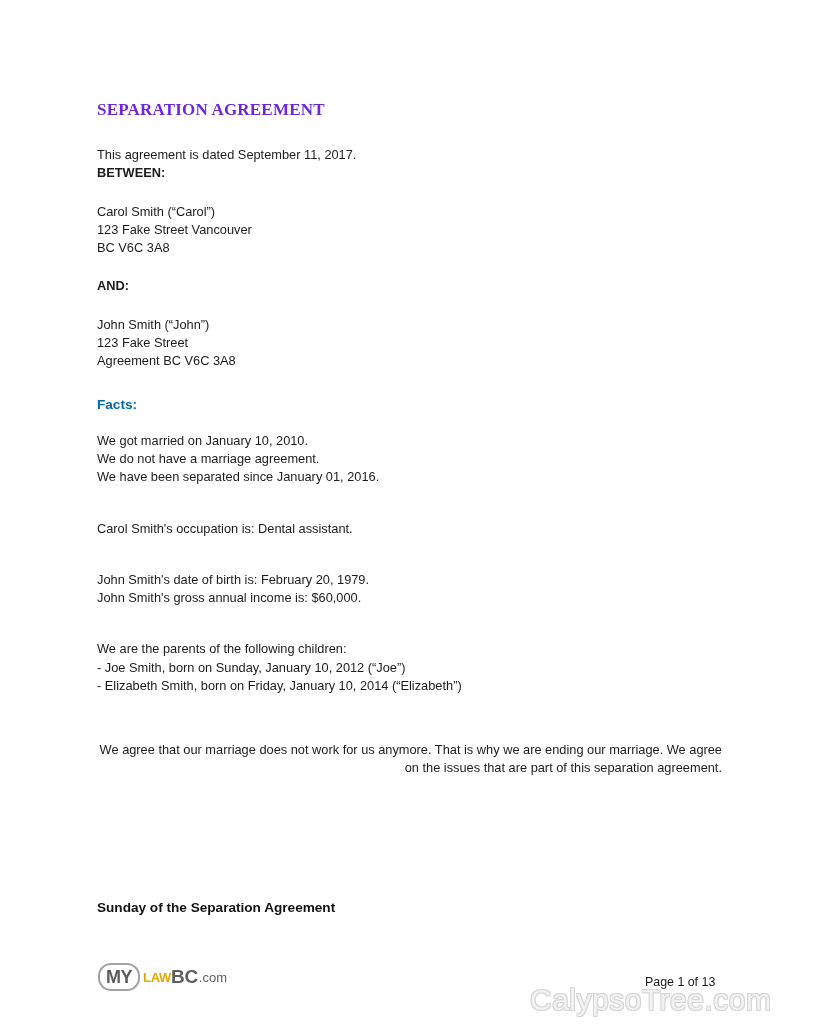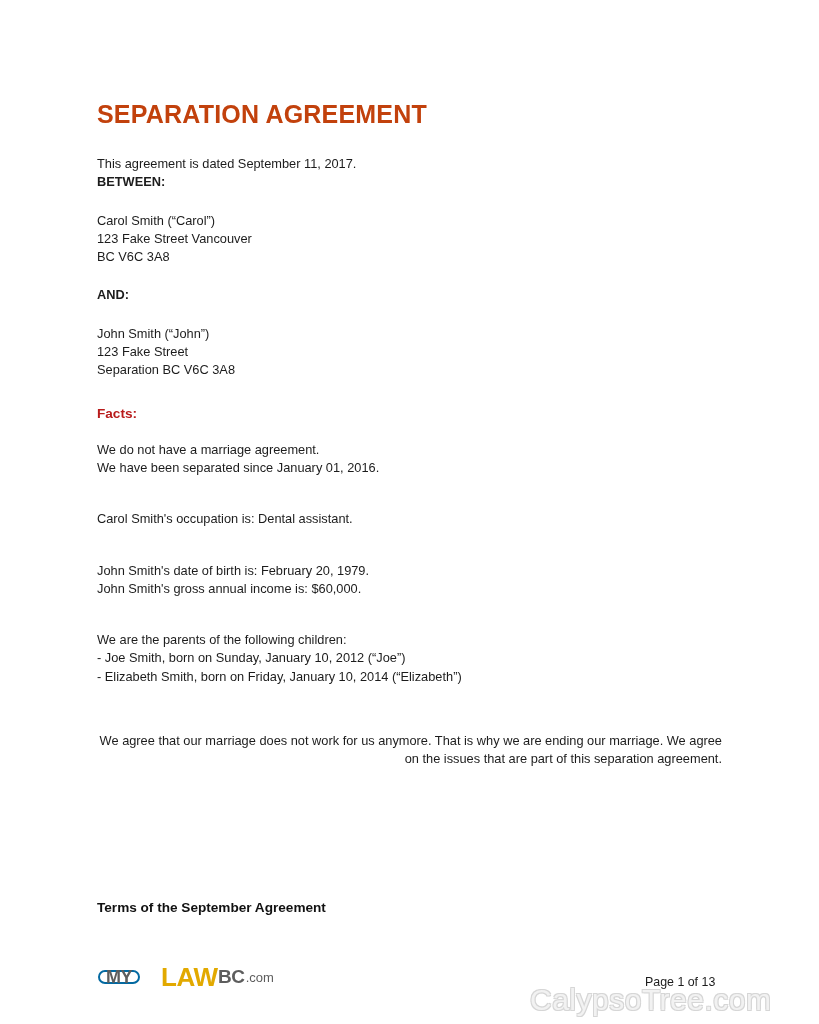--- a/index.html
+++ b/index.html
@@ -22,39 +22,40 @@
     height: 1024px;
     background: #fff;
   }
   .content {
     position: absolute;
     left: 97px;
     top: 100px;
     width: 625px;
   }
   h1.doc-title {
-    font-size: 25px;
+    font-size: 17px;
     font-weight: bold;
     letter-spacing: 0.2px;
     margin: 0 0 26px 0;
-    color: #c2410c;
+    color: #6d28d9;
+    font-family: Liberation Serif, serif;
   }
   .line {
     font-size: 12.8px;
     line-height: 18.3px;
     color: #1c1c1c;
     white-space: pre-wrap;
   }
   .bold {
     font-weight: bold;
   }
   .section-head {
     font-size: 13.6px;
     font-weight: bold;
-    color: #b91c1c;
+    color: #0369a1;
   }
   .gap-sm { height: 13px; }
   .gap-md { height: 20px; }
   .gap-lg { height: 26px; }
   .gap-xl { height: 33px; }
   .para {
     font-size: 12.8px;
     line-height: 17.5px;
     color: #1c1c1c;
     text-align: right;
@@ -74,35 +75,35 @@
     top: 962px;
     display: flex;
     align-items: center;
     height: 30px;
   }
   .logo-my {
     display: inline-flex;
     align-items: center;
     justify-content: center;
     width: 42px;
-    height: 14px;
-    border: 2px solid #0369a1;
+    height: 28px;
+    border: 2px solid #a3a3a3;
     border-radius: 13px;
     font-size: 18px;
     font-weight: bold;
     color: #5d5d5d;
     letter-spacing: -0.5px;
     font-family: "Liberation Sans", sans-serif;
     box-sizing: border-box;
   }
   .logo-law {
-    font-size: 26px;
+    font-size: 13px;
     font-weight: bold;
     color: #e2a900;
-    margin-left: 21px;
+    margin-left: 3px;
     letter-spacing: -0.3px;
   }
   .logo-bc {
     font-size: 19px;
     font-weight: bold;
     color: #5d5d5d;
     letter-spacing: -0.3px;
   }
   .logo-com {
     font-size: 13px;
@@ -152,28 +153,29 @@
     <div class="line">BC V6C 3A8</div>
 
     <div class="gap-md"></div>
 
     <div class="line bold">AND:</div>
 
     <div class="gap-md"></div>
 
     <div class="line">John Smith (“John”)</div>
     <div class="line">123 Fake Street</div>
-    <div class="line">Separation BC V6C 3A8</div>
+    <div class="line">Agreement BC V6C 3A8</div>
 
     <div class="gap-lg"></div>
 
     <div class="section-head">Facts:</div>
 
     <div class="gap-md"></div>
 
+    <div class="line">We got married on January 10, 2010.</div>
     <div class="line">We do not have a marriage agreement.</div>
     <div class="line">We have been separated since January 01, 2016.</div>
 
     <div class="gap-xl"></div>
 
     <div class="line">Carol Smith's occupation is: Dental assistant.</div>
 
     <div class="gap-xl"></div>
 
     <div class="line">John Smith's date of birth is: February 20, 1979.</div>
@@ -185,21 +187,21 @@
     <div class="line">- Joe Smith, born on Sunday, January 10, 2012 (“Joe”)</div>
     <div class="line">- Elizabeth Smith, born on Friday, January 10, 2014 (“Elizabeth”)</div>
 
     <div class="gap-xl"></div>
     <div class="gap-sm"></div>
 
     <div class="para">We agree that our marriage does not work for us anymore. That is why we are ending our marriage. We agree on the issues that are part of this separation agreement.</div>
 
   </div>
 
-  <div class="terms-head">Terms of the September Agreement</div>
+  <div class="terms-head">Sunday of the Separation Agreement</div>
 
   <div class="logo">
     <span class="logo-my">MY</span>
     <span class="logo-law">LAW</span>
     <span class="logo-bc">BC</span>
     <span class="logo-com">.com</span>
   </div>
 
   <div class="page-number">Page 1 of 13</div>
 

